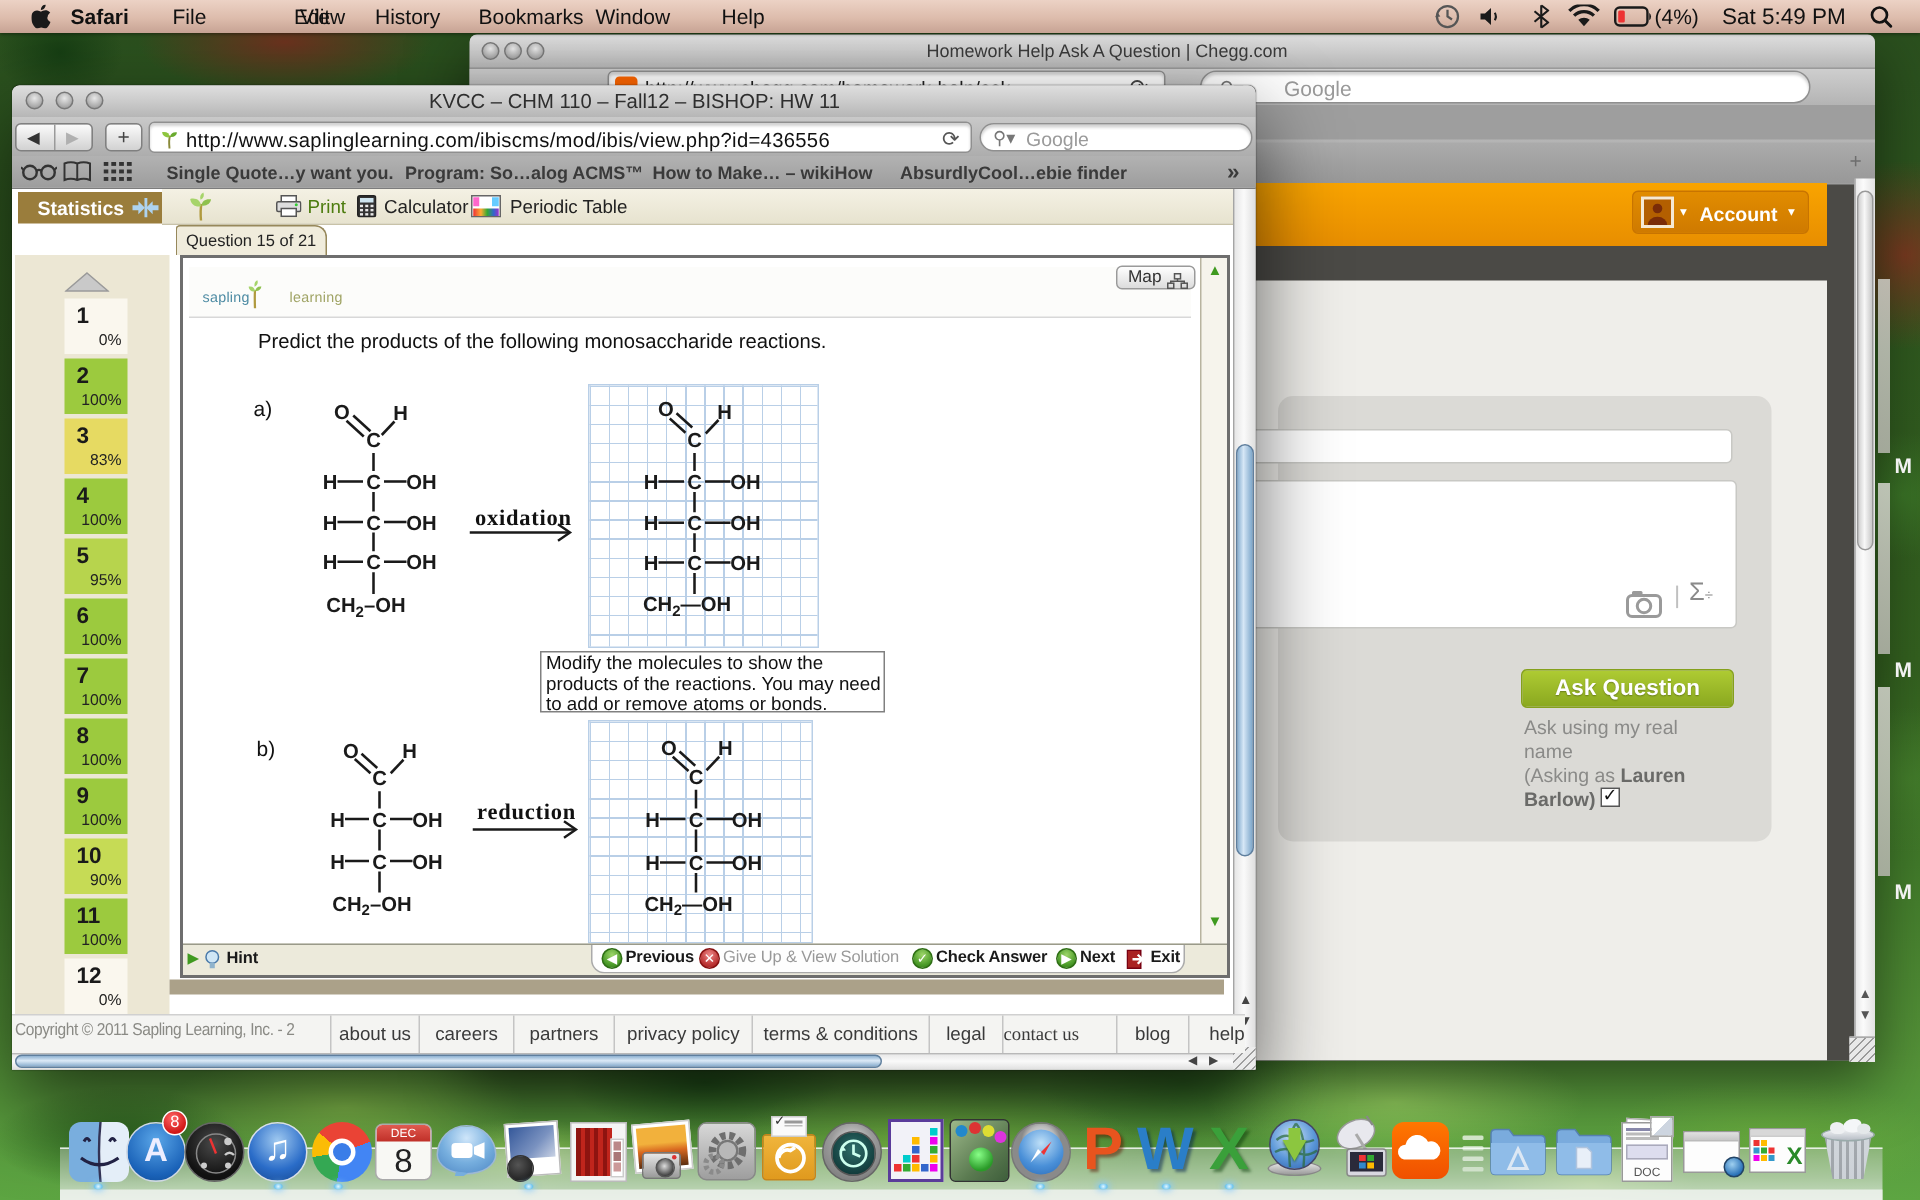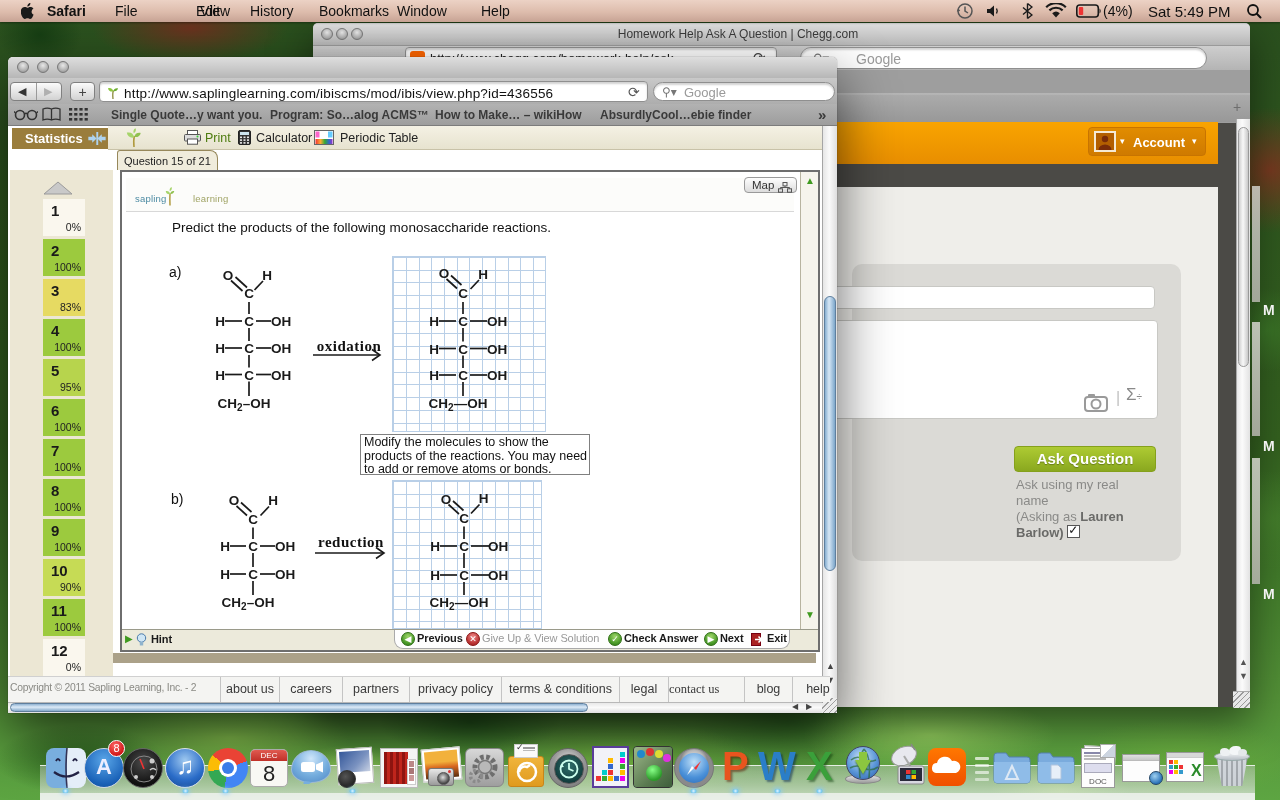--- a/index.html
+++ b/index.html
@@ -159,20 +159,21 @@
   <div class="abs" style="left:1263px;top:302px;color:#f2f2f2;font-weight:bold;font-size:14px;">M</div>
   <div class="abs" style="left:1263px;top:438px;color:#f2f2f2;font-weight:bold;font-size:14px;">M</div>
   <div class="abs" style="left:1263px;top:586px;color:#f2f2f2;font-weight:bold;font-size:14px;">M</div>
 
   <div id="frontwin" class="abs" style="left:8px;top:57px;width:829px;height:656px;border-radius:5px 5px 0 0;box-shadow:0 22px 55px rgba(0,0,0,.62), 0 0 1px rgba(0,0,0,.7);background:#fff;">
 
     <div class="abs titlebar" style="left:0;top:0;width:829px;height:21px;border-radius:5px 5px 0 0;">
       <div class="tl" style="left:9px;top:4px;"></div>
       <div class="tl" style="left:29px;top:4px;"></div>
       <div class="tl" style="left:49px;top:4px;"></div>
+      <div class="abs" style="left:215px;top:3px;width:400px;text-align:center;font-size:13.5px;color:#2e2e2e;">KVCC – CHM 110 – Fall12 – BISHOP: HW 11</div>
     </div>
 
     <div class="abs" style="left:0;top:21px;width:829px;height:26px;background:linear-gradient(180deg,#c9c9c9,#adadad);">
       <div class="abs" style="left:2px;top:4px;width:52px;height:19px;border:1px solid #808080;border-radius:4px;background:linear-gradient(180deg,#fbfbfb,#d2d2d2);box-sizing:border-box;">
         <span class="abs" style="left:7px;top:2px;font-size:11px;color:#333;">◀</span>
         <div class="abs" style="left:25px;top:0;width:1px;height:17px;background:#9a9a9a;"></div>
         <span class="abs" style="left:33px;top:2px;font-size:11px;color:#b0b0b0;">▶</span>
       </div>
       <div class="abs" style="left:62px;top:4px;width:25px;height:19px;border:1px solid #808080;border-radius:4px;background:linear-gradient(180deg,#fbfbfb,#d2d2d2);box-sizing:border-box;text-align:center;">
         <span style="font-size:14px;color:#444;line-height:17px;">+</span>

